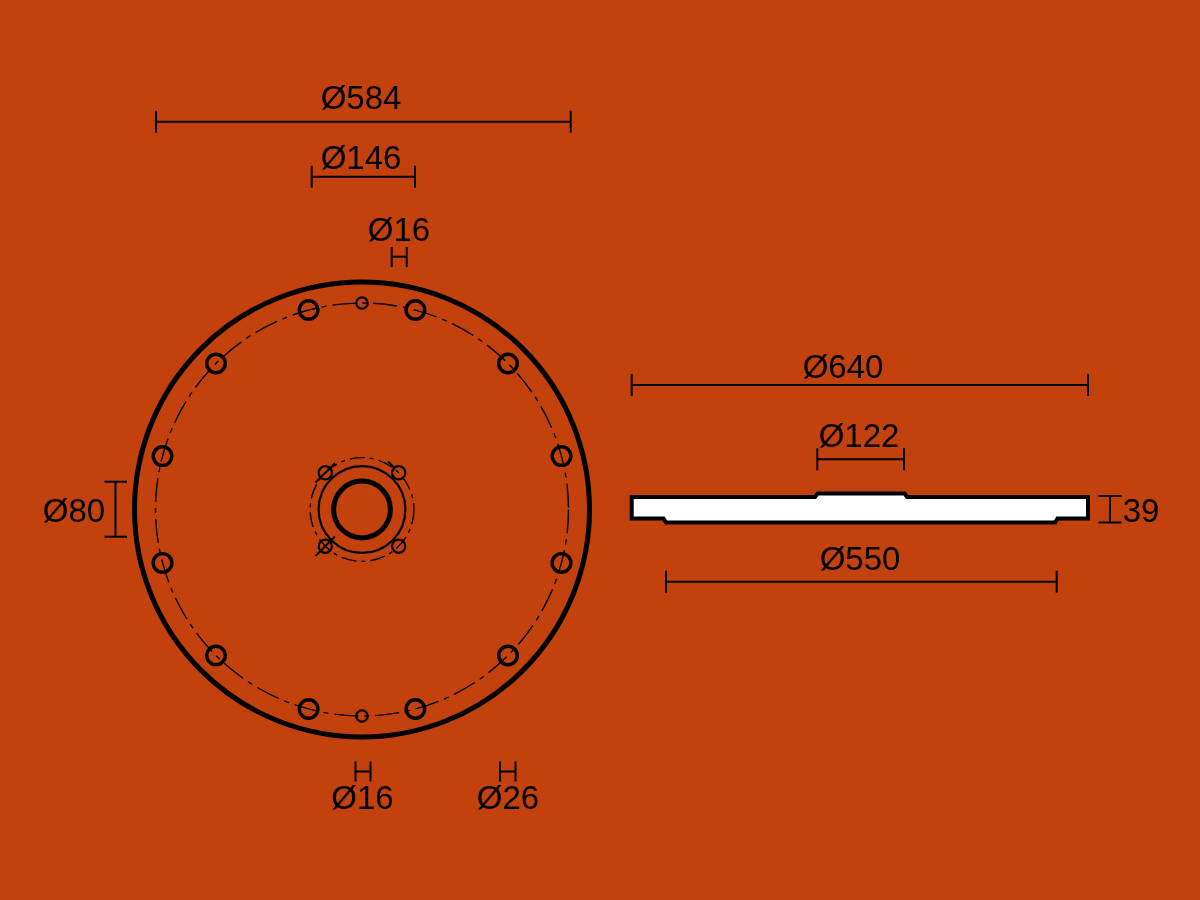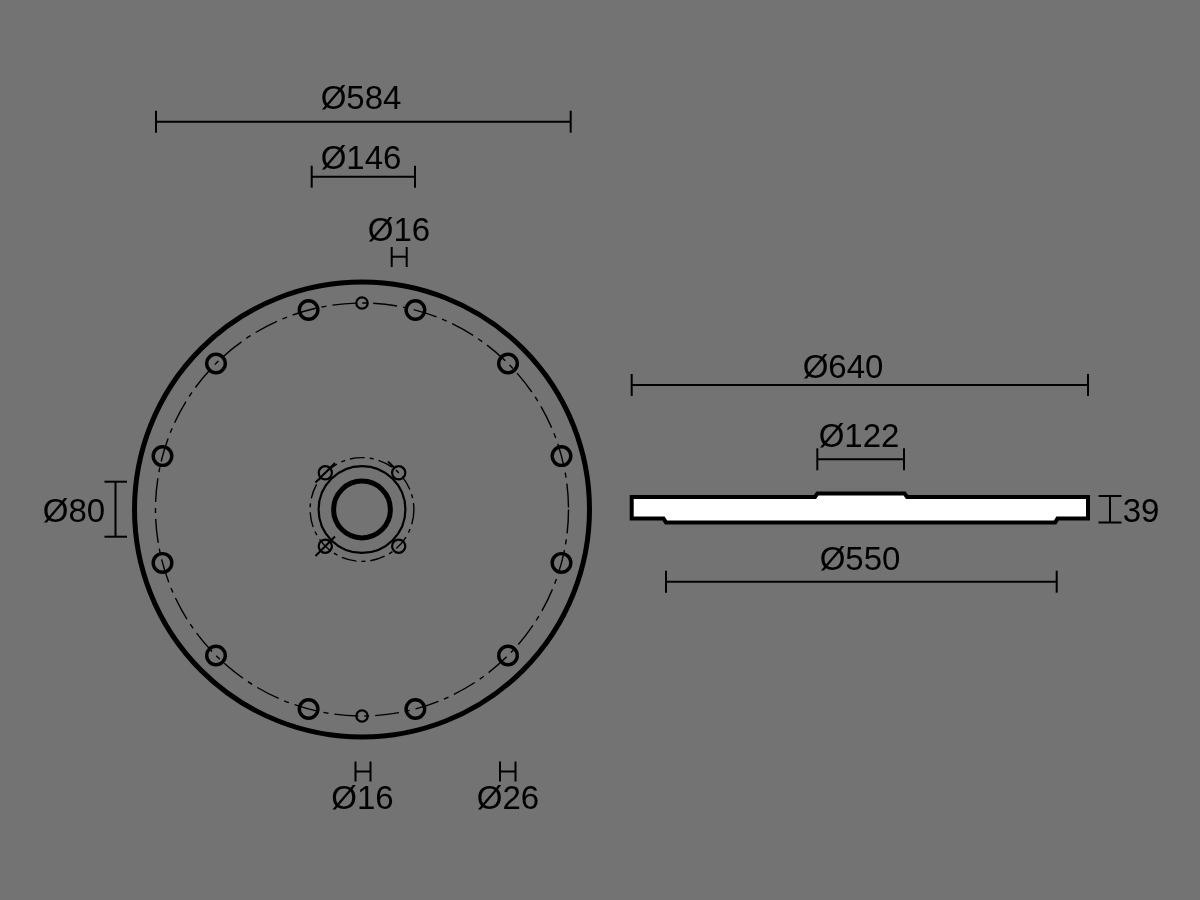--- a/index.html
+++ b/index.html
@@ -1,16 +1,16 @@
 <!DOCTYPE html>
 <html><head>
 <meta charset="utf-8">
 <style>
   html,body { margin:0; padding:0; background:#ffffff; }
-  .page { width:1200px; height:900px; background:#737373; position:relative; }
+  .page { width:1200px; height:900px; background:#c2410c; position:relative; }
   svg { display:block; }
   text {
     font-family:"Liberation Sans", sans-serif;
     font-size:33px;
     fill:#000000;
   }
   .outline   { stroke:#000000; stroke-width:5;   fill:none; }
   .profile   { stroke:#000000; stroke-width:4;   fill:#ffffff; stroke-linejoin:miter; }
   .boss-ring { stroke:#000000; stroke-width:2.2; fill:none; }
   .centerline{ stroke:#000000; stroke-width:1.4; fill:none; stroke-dasharray:24 6 5 6; }

